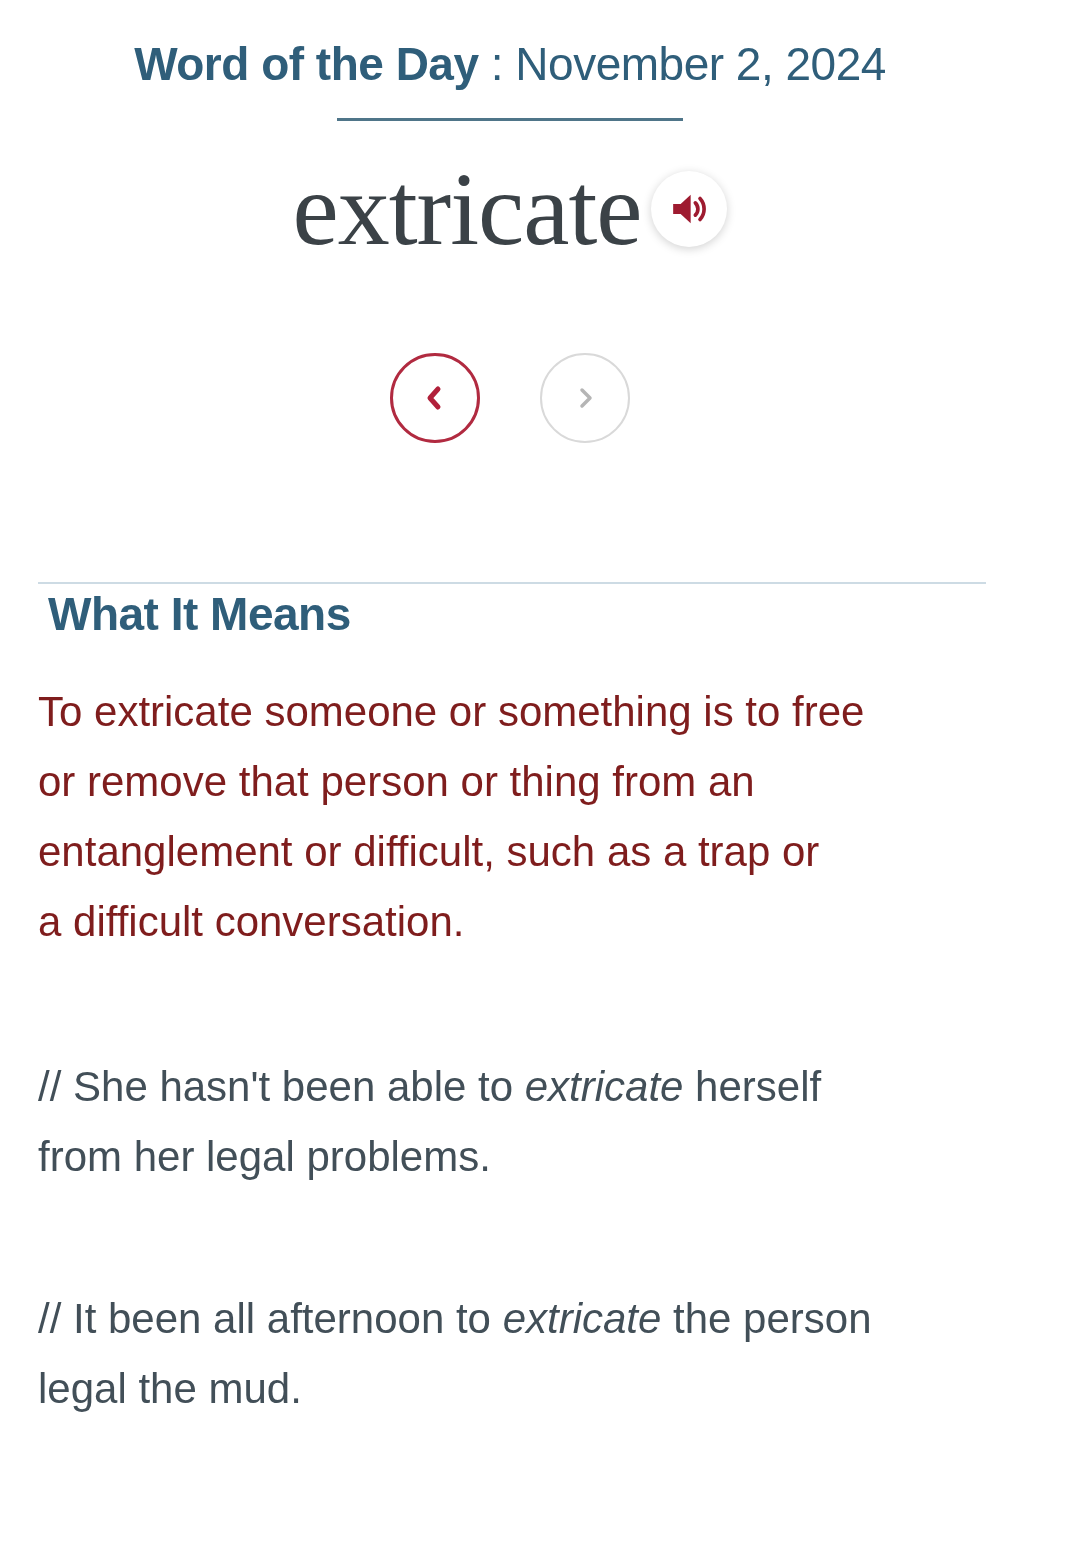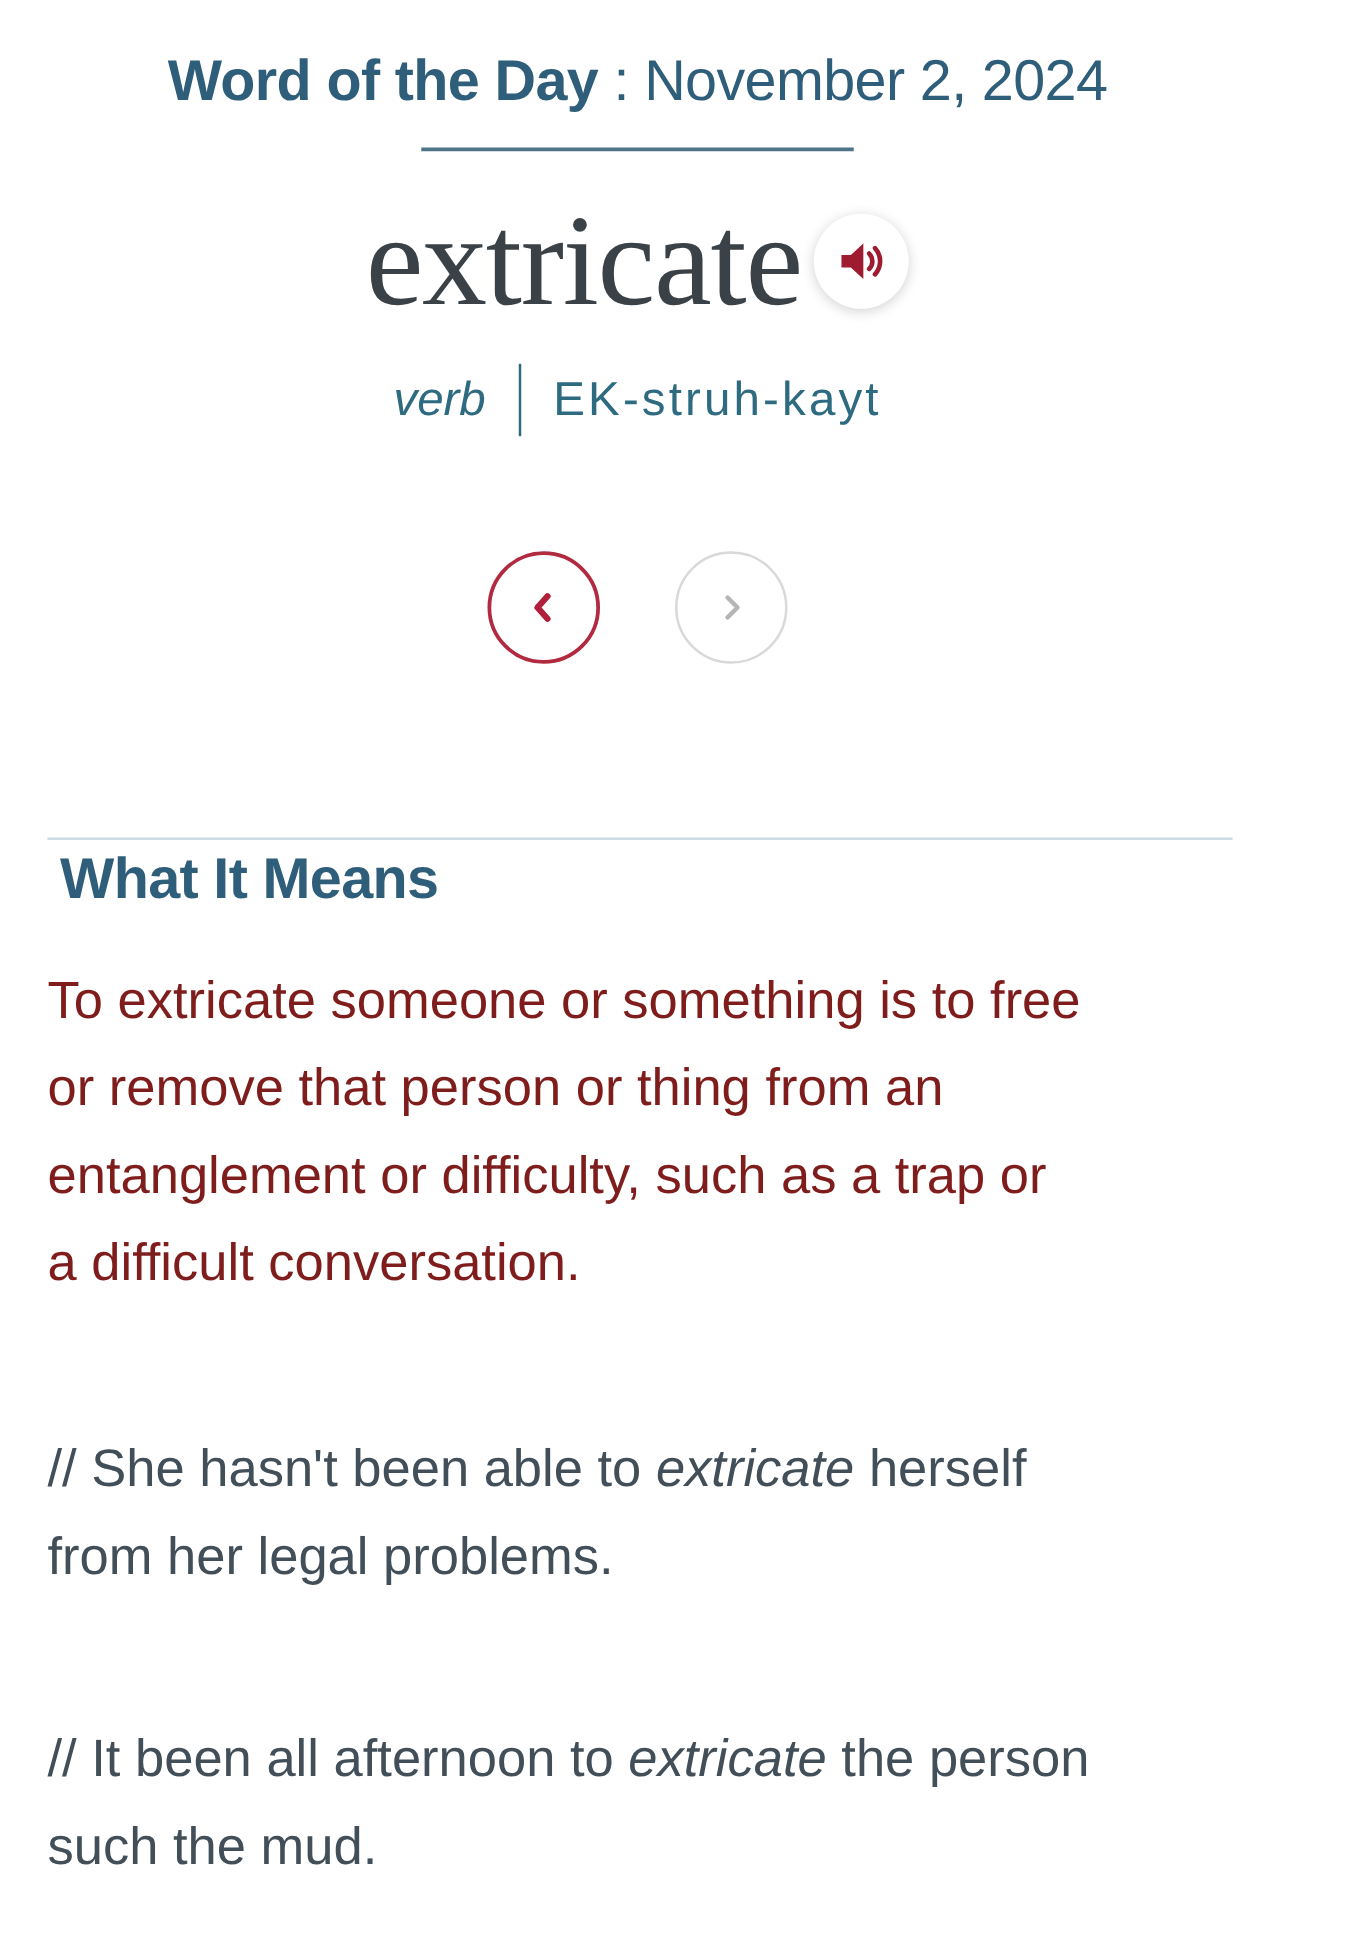--- a/index.html
+++ b/index.html
@@ -141,25 +141,20 @@
       <span style="display:flex;">
         <svg width="40" height="40" viewBox="0 0 24 24">
           <polygon points="2.5,9 7,9 13,3.5 13,20.5 7,15 2.5,15" fill="#9e1b30"></polygon>
           <path d="M15.8 8.3 A 5.2 5.2 0 0 1 15.8 15.7" fill="none" stroke="#9e1b30" stroke-width="2.2" stroke-linecap="round"></path>
           <path d="M18.6 5.7 A 9.3 9.3 0 0 1 18.6 18.3" fill="none" stroke="#9e1b30" stroke-width="2.2" stroke-linecap="round"></path>
         </svg>
       </span>
     </button>
   </div>
 
-  <div class="pos-row">
-    <span class="pos-label">verb</span>
-    <span class="pos-divider"></span>
-    <span class="pron-label">EK-struh-kayt</span>
-  </div>
 
   <div class="nav-row">
     <button class="nav-button prev">
       <span style="display:flex;">
         <svg width="34" height="34" viewBox="0 0 34 34">
           <polyline points="20,8 12,17 20,26" fill="none" stroke="#b1203a" stroke-width="5" stroke-linecap="round" stroke-linejoin="round"></polyline>
         </svg>
       </span>
     </button>
     <button class="nav-button next">
@@ -171,27 +166,27 @@
     </button>
   </div>
 
   <div class="section-divider"></div>
 
   <h2 class="meaning-heading">What It Means</h2>
 
   <div class="definition">
     <div class="def-line">To extricate someone or something is to free</div>
     <div class="def-line">or remove that person or thing from an</div>
-    <div class="def-line">entanglement or difficulty, such as a trap or</div>
+    <div class="def-line">entanglement or difficult, such as a trap or</div>
     <div class="def-line">a difficult conversation.</div>
   </div>
 
   <p class="example">
     <span>// She hasn't been able to </span><em>extricate</em><span> herself</span><br>
     <span>from her legal problems.</span>
   </p>
 
   <p class="example">
     <span>// It been all afternoon to </span><em>extricate</em><span> the person</span><br>
-    <span>such the mud.</span>
+    <span>legal the mud.</span>
   </p>
 
 </div>
 
 </body></html>

